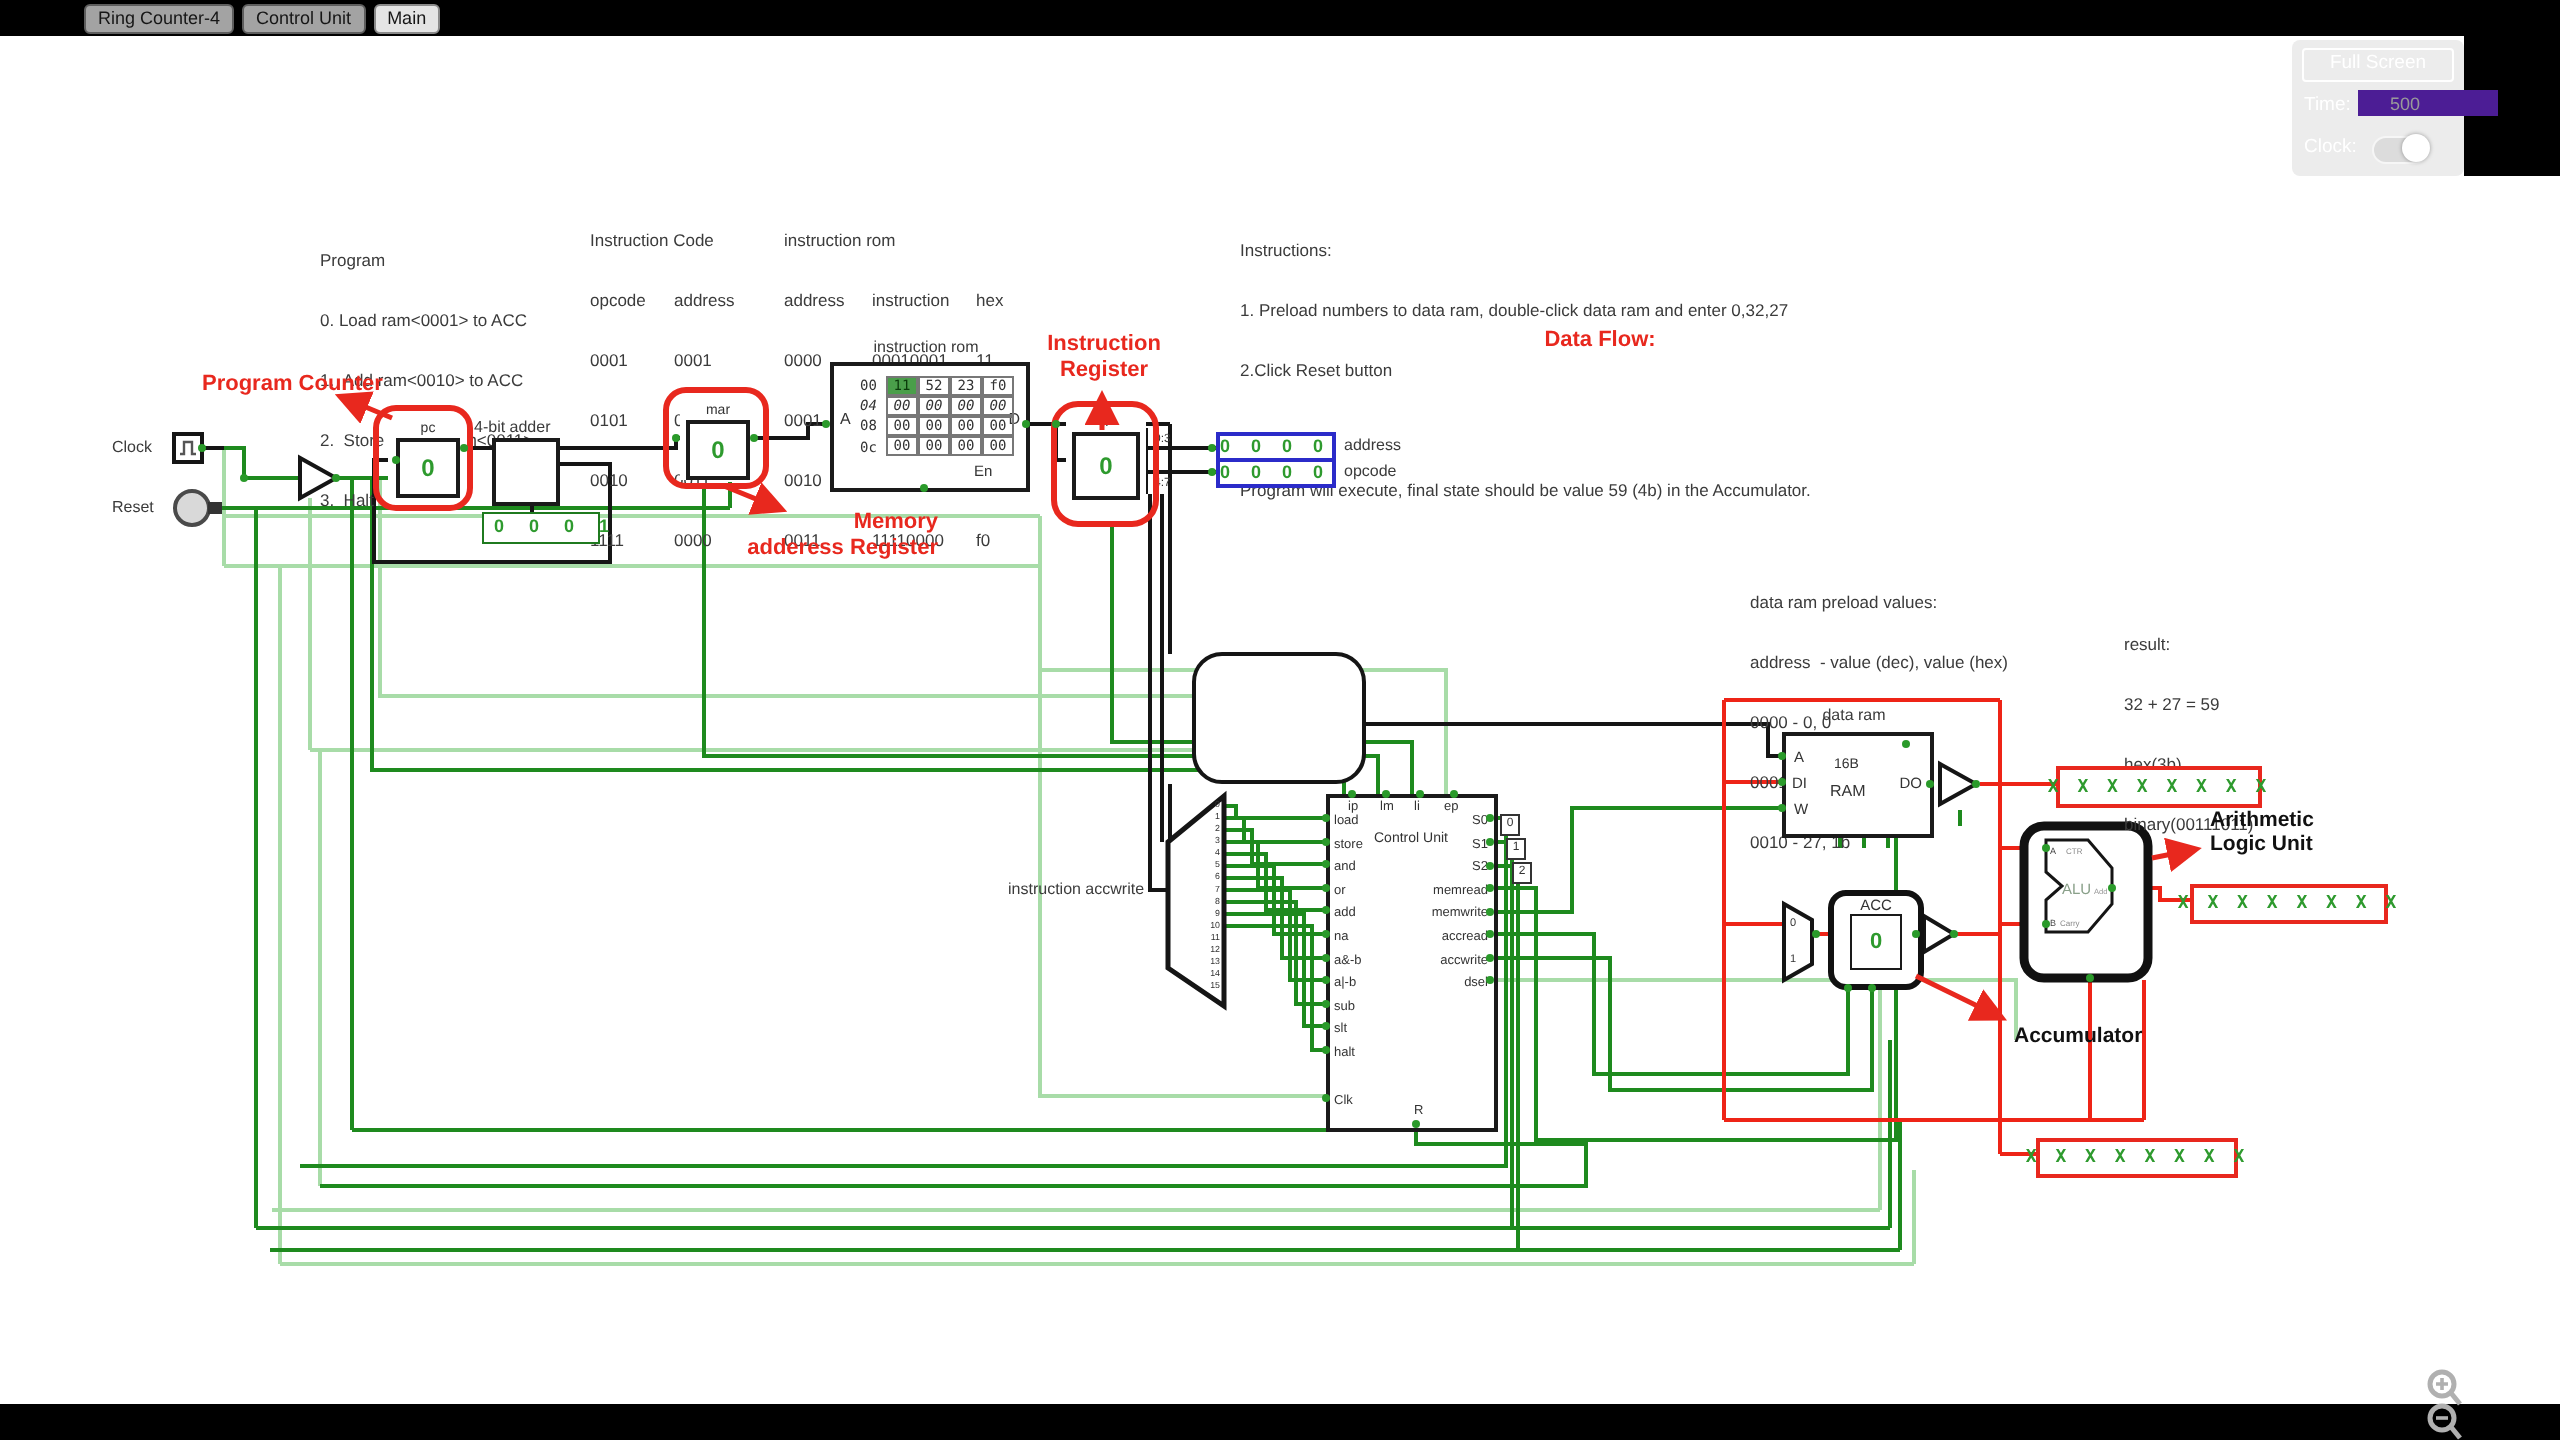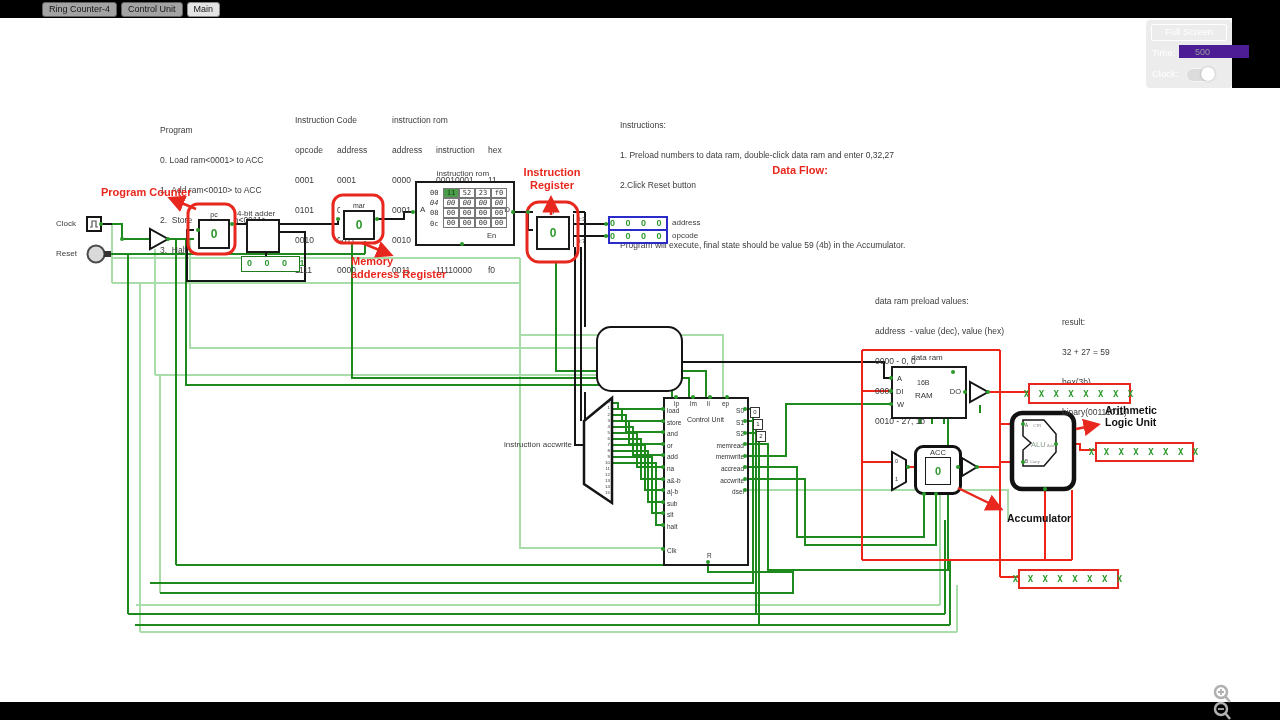--- a/index.html
+++ b/index.html
@@ -240,21 +240,21 @@
   </div>
 
   <div class="abs t" style="left:1062px;top:297px;">
     <div>result:</div>
     <div>32 + 27 = 59</div>
     <div>hex(3b)</div>
     <div>binary(00111011)</div>
   </div>
 
   <div class="abs red-label" style="left:101px;top:186px;">Program Counter</div>
-  <div class="abs red-label" style="left:351px;top:255px;width:130px;text-align:left;">
+  <div class="abs red-label" style="left:339px;top:255px;width:130px;text-align:right;">
     <div>Memory</div>
     <div>adderess Register</div>
   </div>
   <div class="abs red-label" style="left:514px;top:166px;width:76px;text-align:center;">
     <div>Instruction</div>
     <div>Register</div>
   </div>
   <div class="abs blk-label" style="left:1105px;top:404px;">
     <div>Arithmetic</div>
     <div>Logic Unit</div>

